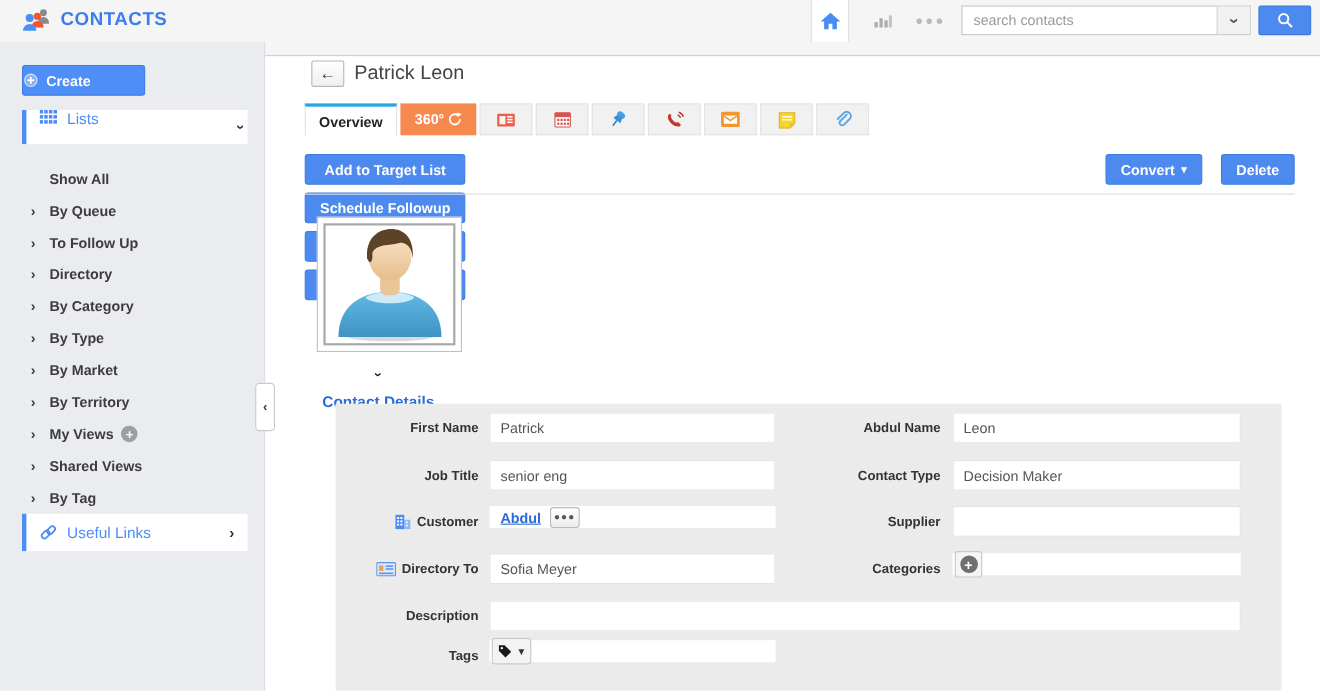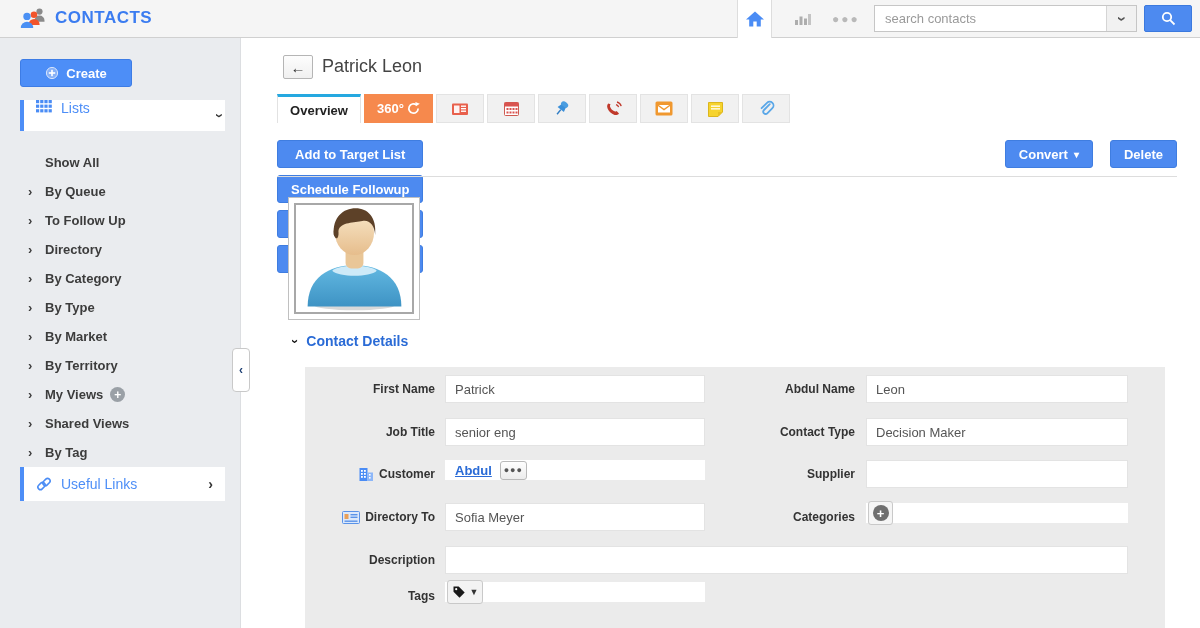--- a/index.html
+++ b/index.html
@@ -1,21 +1,21 @@
 <!DOCTYPE html>
 <html><head>
 <meta charset="utf-8">
 <style>
   * { margin:0; padding:0; box-sizing:border-box; }
   html,body { width:1200px; height:628px; overflow:hidden; }
   body { font-family:"Liberation Sans", sans-serif; background:#fff; }
   #app { position:relative; width:1200px; height:628px; background:#fff; }
 
   
-  .topbar { position:absolute; left:0; top:0; width:1200px; height:38px;
+  .topbar { position:absolute; left:0; top:0; width:1200px; height:51px;
             background:#f5f5f5; border-bottom:1px solid #d0d0d0; }
   .logo-wrap { position:absolute; left:20px; top:7px; display:flex; align-items:center; gap:8px; }
   .logo-title { color:#3b7cf0; font-size:17px; font-weight:bold; letter-spacing:.5px; }
   .home-box { position:absolute; left:737px; top:0; width:35px; height:38px; background:#fff;
               border-left:1px solid #ddd; border-right:1px solid #ddd;
               display:flex; align-items:center; justify-content:center; cursor:pointer; }
   .chart-box { position:absolute; left:784px; top:0; width:36px; height:38px;
                display:flex; align-items:center; justify-content:center; cursor:pointer; }
   .dots { position:absolute; left:832px; top:12px; color:#b9b9b9; font-size:12px; letter-spacing:2px; font-weight:bold; }
   .search-wrap { position:absolute; left:874px; top:5px; width:263px; height:27px;
@@ -32,21 +32,21 @@
 
   .chev { display:inline-block; font-weight:bold; font-style:normal; }
   .rot90 { transform:rotate(90deg); }
 
   
   .sidebar { position:absolute; left:0; top:38px; width:241px; height:590px;
              background:#eaecef; border-right:1px solid #dcdee1; }
   .create-btn { position:absolute; left:20px; top:21px; width:112px; height:28px;
                 background:#4d8ef7; border:1px solid #3d7ce5; border-radius:3px;
                 color:#fff; font-size:13px; font-weight:bold;
-                display:flex; align-items:center; justify-content:center; gap:7px; cursor:pointer; }
+                display:flex; align-items:center; justify-content:flex-start; gap:7px; cursor:pointer; }
   .lists-row { position:absolute; left:20px; top:62px; width:205px; height:31px; background:#fff;
                border-left:4px solid #4d8ef7; display:flex; padding:0 10px 0 12px;
                cursor:pointer; }
   .lists-row .lbl { color:#4d8ef7; font-size:14px; margin-left:9px; flex:1; }
   .side-items { position:absolute; left:0; top:110px; width:241px; }
   .side-item { height:29px; display:flex; align-items:center; padding-left:28px;
                font-size:13px; font-weight:bold; color:#3c3c3c; cursor:pointer; }
   .side-item .chev { color:#3c3c3c; font-size:13px; width:17px; }
   .side-item.noarrow { padding-left:45px; }
   .plus-gray { display:inline-flex; width:15px; height:15px; border-radius:50%; background:#9aa0a6;
@@ -85,21 +85,21 @@
   .actions-right { position:absolute; right:23px; top:140px; display:flex; gap:17px; }
   .hr { position:absolute; left:277px; top:176px; width:900px; height:1px; background:#ddd; }
 
   
   .avatar-outer { position:absolute; left:288px; top:197px; width:132px; height:123px;
                   background:#fff; border:1px solid #c0c0c0; padding:5px; cursor:pointer; }
   .avatar-inner { width:100%; height:100%; border:2px solid #a8a8a8; background:#fff;
                   display:flex; align-items:flex-end; justify-content:center; overflow:hidden; }
 
   .section-head { position:absolute; left:293px; top:333px; display:flex; align-items:center; gap:9px;
-                  cursor:pointer; }
+                  cursor:pointer;flex-direction:column; }
   .section-head .chev { color:#111; font-size:13px; }
   .section-head .txt { color:#2a6bd6; font-size:14px; font-weight:bold; }
 
   
   .panel { position:absolute; left:305px; top:367px; width:860px; height:261px; background:#ebebeb; }
   .flabel { position:absolute; width:130px; text-align:right; font-size:12px; font-weight:bold;
             color:#333; display:flex; align-items:center; justify-content:flex-end; gap:5px; height:28px; }
   .finput { position:absolute; height:28px; background:#fff; border:1px solid #e3e3e3;
             font-size:13px; color:#555; padding:0 9px; outline:none;
             font-family:"Liberation Sans", sans-serif; }

